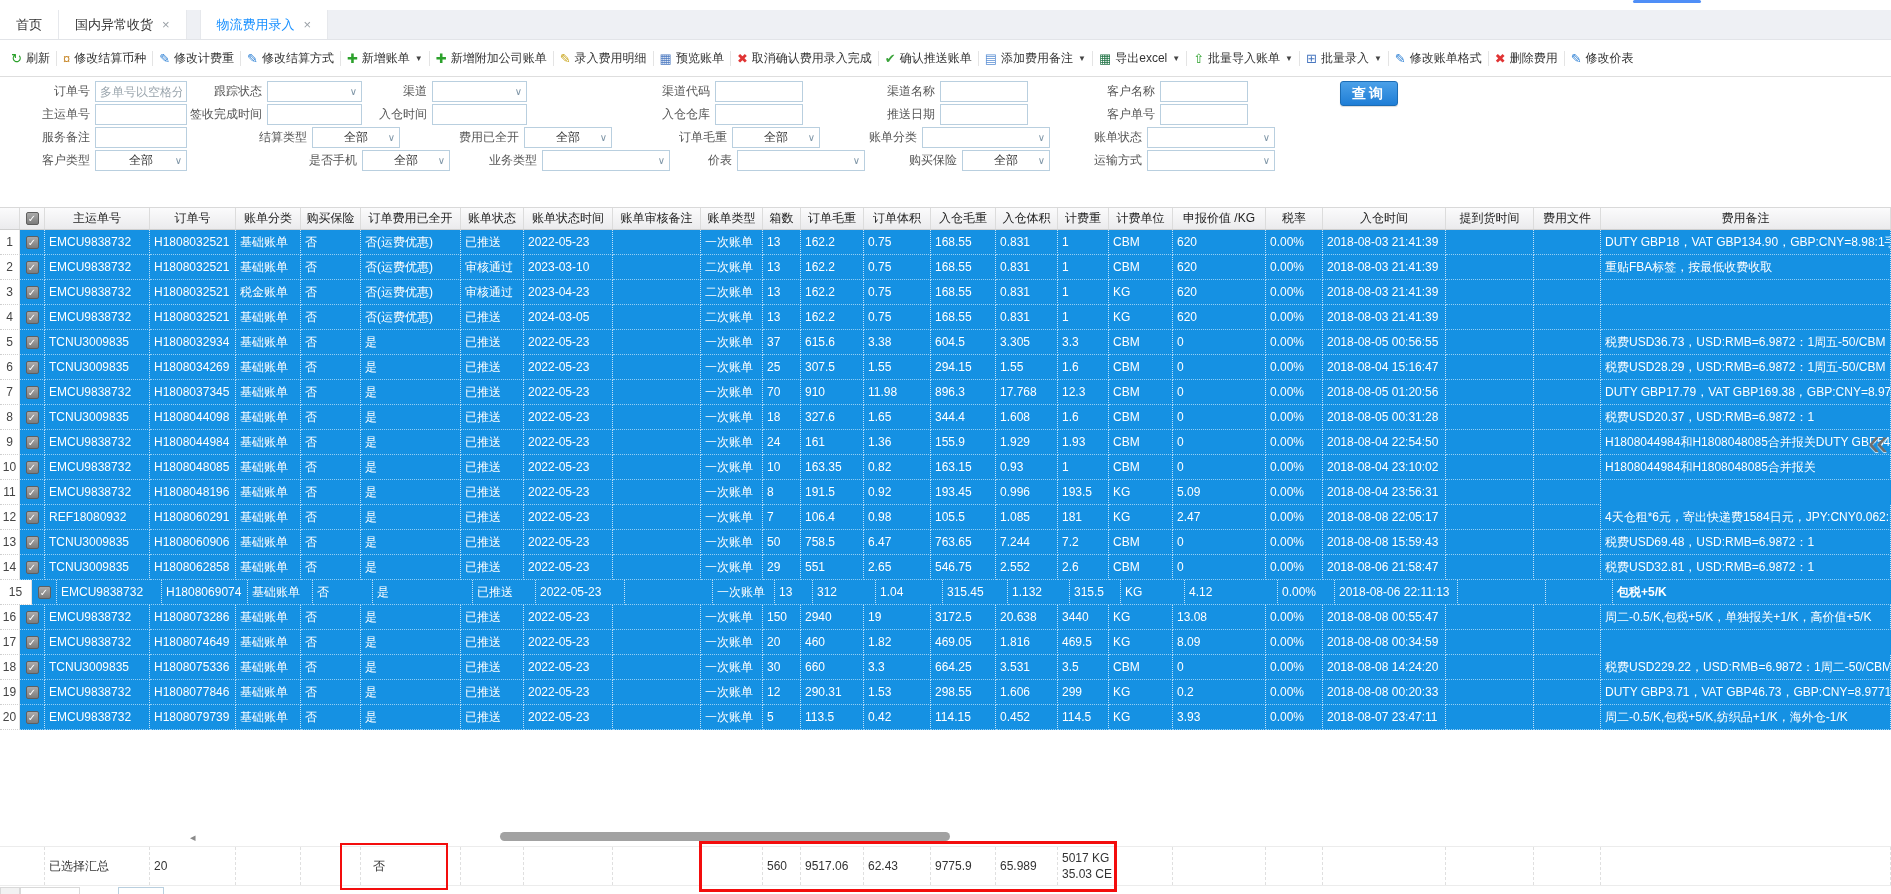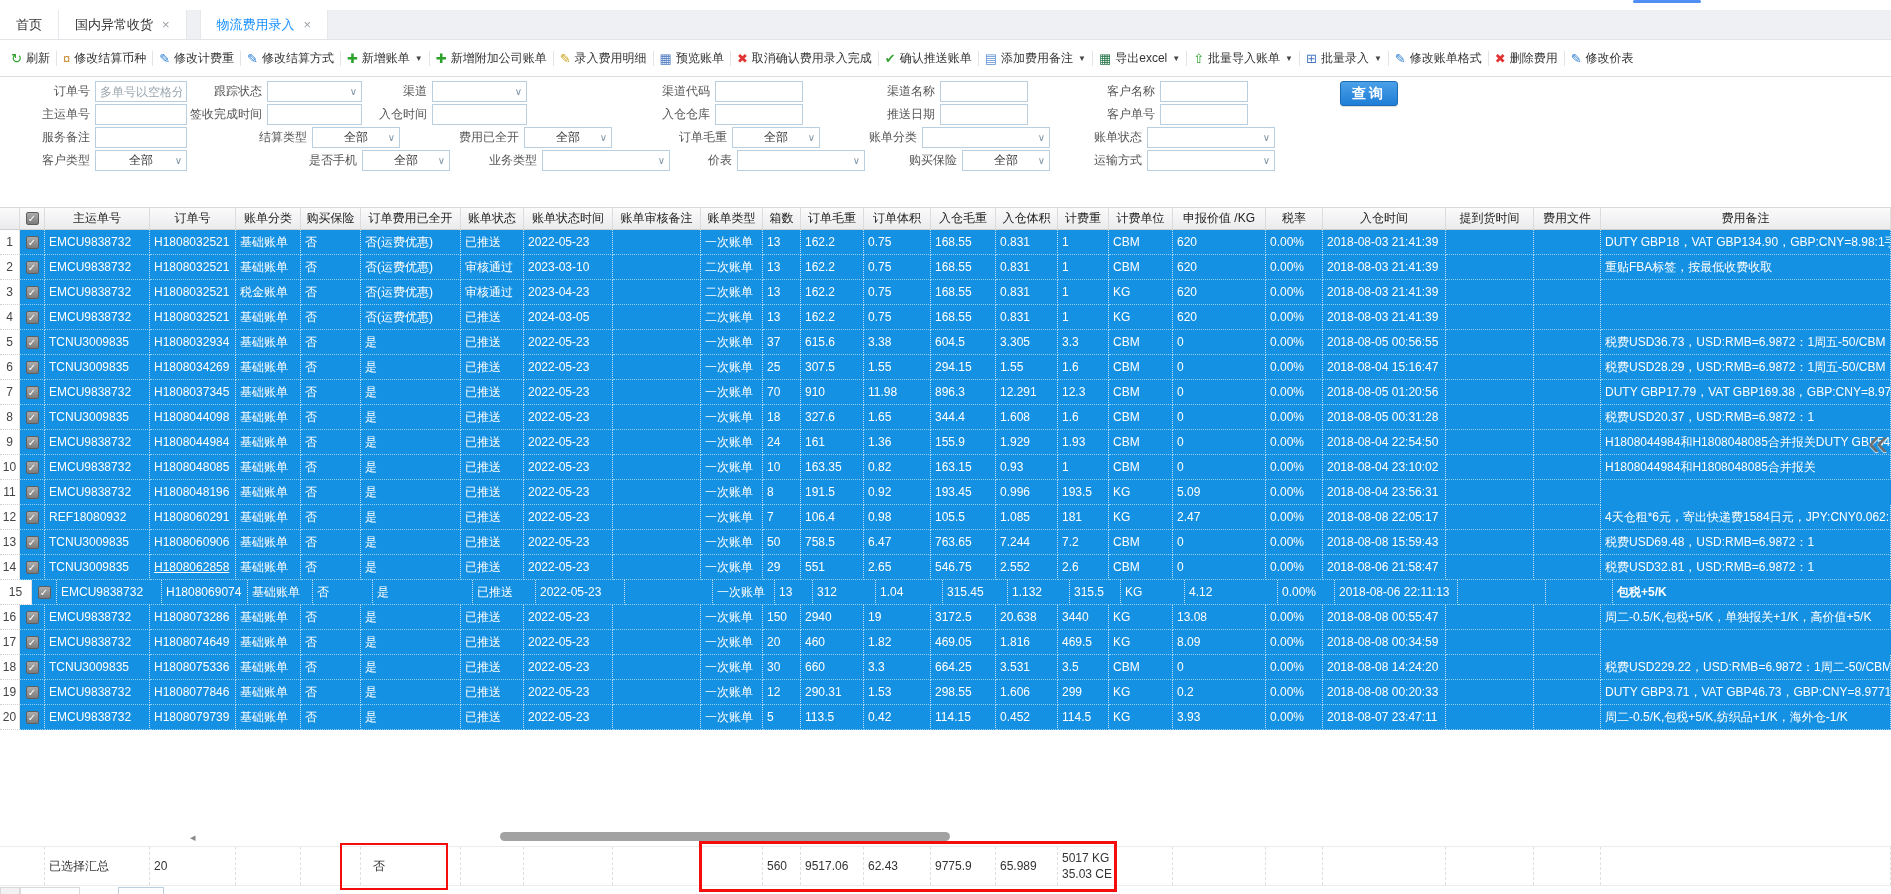--- a/index.html
+++ b/index.html
@@ -525,21 +525,21 @@
         <div class="td" style="width: 60px;">否</div>
         <div class="td" style="width: 100px;">是</div>
         <div class="td" style="width: 63px;">已推送</div>
         <div class="td" style="width: 89px;">2022-05-23</div>
         <div class="td" style="width: 88px;"></div>
         <div class="td" style="width: 62px;">一次账单</div>
         <div class="td" style="width: 38px;">70</div>
         <div class="td" style="width: 63px;">910</div>
         <div class="td" style="width: 67px;">11.98</div>
         <div class="td" style="width: 65px;">896.3</div>
-        <div class="td" style="width: 62px;">12.291</div>
+        <div class="td" style="width: 62px;">17.768</div>
         <div class="td" style="width: 51px;">12.3</div>
         <div class="td" style="width: 64px;">CBM</div>
         <div class="td" style="width: 93px;">0</div>
         <div class="td" style="width: 57px;">0.00%</div>
         <div class="td" style="width: 123px;">2018-08-05 01:20:56</div>
         <div class="td" style="width: 88px;"></div>
         <div class="td" style="width: 67px;"></div>
         <div class="td" style="width: 290px;">DUTY GBP17.79，VAT GBP169.38，GBP:CNY=8.9771:1手续费</div>
       </div>
       <div class="trow">
@@ -708,21 +708,21 @@
         <div class="td" style="width: 88px;"></div>
         <div class="td" style="width: 67px;"></div>
         <div class="td" style="width: 290px;">税费USD69.48，USD:RMB=6.9872：1</div>
       </div>
       <div class="trow">
         <div class="td numcol" style="width: 20px;">14</div>
         <div class="td cbcol" style="width: 25px;">
           <div class="cb">✓</div>
         </div>
         <div class="td" style="width: 105px;">TCNU3009835</div>
-        <div class="td" style="width: 86px; text-decoration: underline;">H1808062858</div>
+        <div class="td" style="width: 86px;">H1808062858</div>
         <div class="td" style="width: 65px;">基础账单</div>
         <div class="td" style="width: 60px;">否</div>
         <div class="td" style="width: 100px;">是</div>
         <div class="td" style="width: 63px;">已推送</div>
         <div class="td" style="width: 89px;">2022-05-23</div>
         <div class="td" style="width: 88px;"></div>
         <div class="td" style="width: 62px;">一次账单</div>
         <div class="td" style="width: 38px;">29</div>
         <div class="td" style="width: 63px;">551</div>
         <div class="td" style="width: 67px;">2.65</div>

